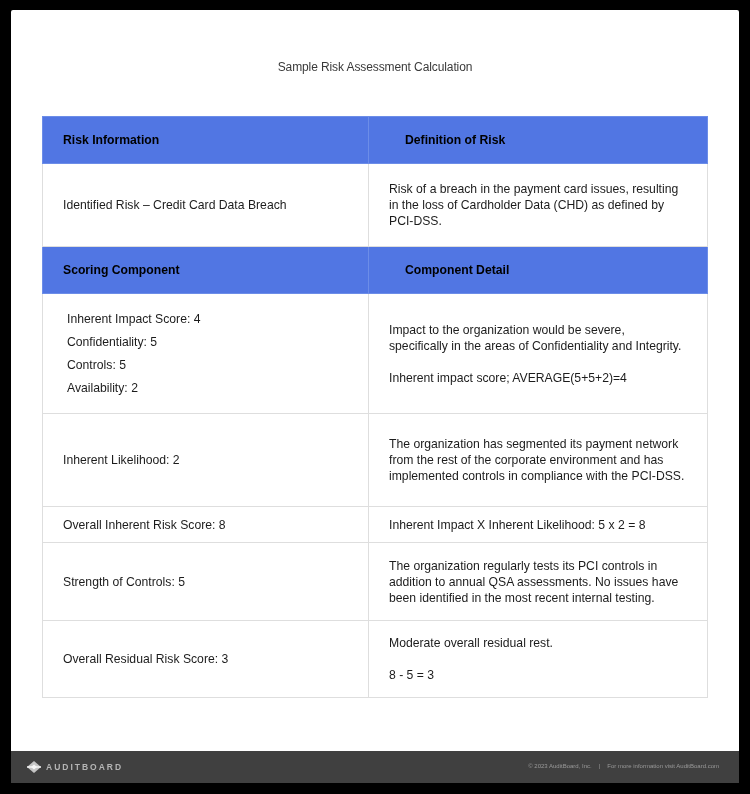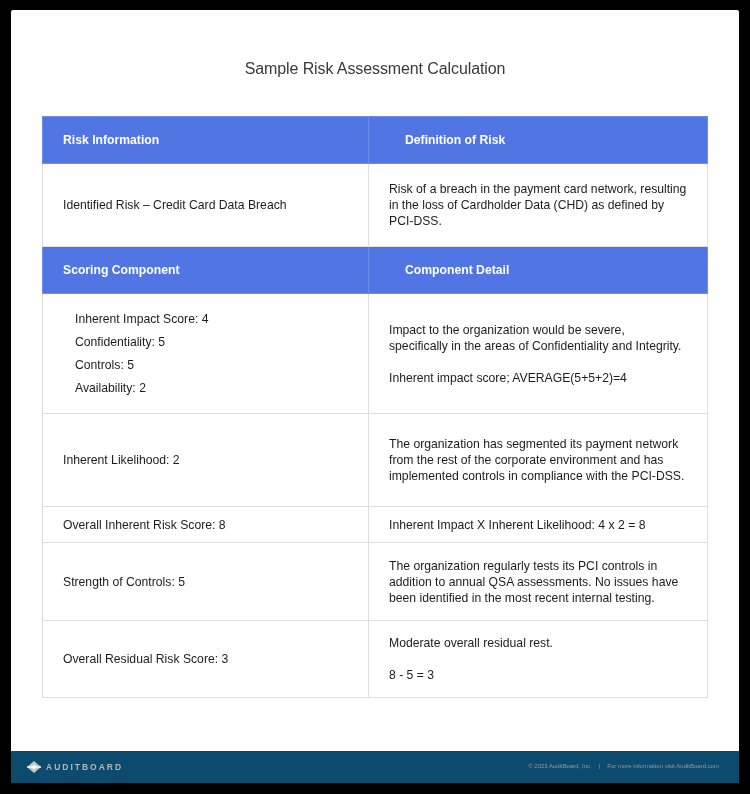--- a/index.html
+++ b/index.html
@@ -1,48 +1,48 @@
 <!DOCTYPE html>
 <html><head>
 <meta charset="utf-8">
 <style>
   html, body { margin:0; padding:0; }
   body { width:750px; height:794px; background:#000; position:relative; overflow:hidden;
          font-family:"Liberation Sans", sans-serif; }
   .card { position:absolute; left:11px; top:10px; width:728px; height:773px; background:#fff; border-radius:2px; }
-  .title { position:absolute; left:0; right:0; top:50px; text-align:center; font-size:16px; color:#3a3a3a; letter-spacing:-0.1px; }
+  .title { position:absolute; left:0; right:0; top:50px; text-align:center; font-size:12px; color:#3a3a3a; letter-spacing:-0.1px; }
   table.risk { position:absolute; left:31px; top:106px; width:666px; border-collapse:collapse; table-layout:fixed; font-size:12.2px; color:#1c1c1c; }
   table.risk td { border:1px solid #dedede; padding:0 20px; vertical-align:middle; line-height:16px; }
   table.risk td.c1 { width:285px; }
-  table.risk tr.hdr td { background:#5176e3; color:#ffffff; font-weight:bold; height:46px; border-color:#6c8de8; }
+  table.risk tr.hdr td { background:#5176e3; color:#000000; font-weight:bold; height:46px; border-color:#6c8de8; }
   table.risk tr.hdr td + td { border-left:1px solid #7a97ea;padding-left:36px; }
   .b { font-weight:normal; }
-  .stack div { margin:7px 12px; }
+  .stack div { margin:7px 4px; }
   .gap { height:16px; }
-  .footer { position:absolute; left:0; right:0; bottom:0; height:32px; background:#0c4a6e; }
+  .footer { position:absolute; left:0; right:0; bottom:0; height:32px; background:#404040; }
   .logo { position:absolute; left:16px; top:10px; display:flex; align-items:center; gap:5px; }
   .logo-text { font-size:8.5px; letter-spacing:2px; color:#b5b5b5; font-weight:bold; }
   .foot-right { position:absolute; right:20px; top:12px; font-size:6px; color:#999; }
   .foot-right .sep { margin:0 7px; }
 </style>
 </head>
 <body>
 
 <div class="card">
   <div class="title">Sample Risk Assessment Calculation</div>
 
   <table class="risk">
     <tbody>
         <tr class="hdr">
       <td class="c1">Risk Information</td>
       <td>Definition of Risk</td>
     </tr>
     <tr style="height:83px">
       <td class="c1 b">Identified Risk – Credit Card Data Breach</td>
-      <td>Risk of a breach in the payment card network, resulting in the loss of Cardholder Data (CHD) as defined by PCI-DSS.</td>
+      <td>Risk of a breach in the payment card issues, resulting in the loss of Cardholder Data (CHD) as defined by PCI-DSS.</td>
     </tr>
     <tr class="hdr">
       <td class="c1">Scoring Component</td>
       <td>Component Detail</td>
     </tr>
     <tr style="height:120px">
       <td class="c1 stack">
         <div><span class="b">Inherent Impact Score:</span><span> 4</span></div>
         <div><span class="b">Confidentiality:</span><span> 5</span></div>
         <div><span class="b">Controls:</span><span> 5</span></div>
@@ -53,21 +53,21 @@
         <div class="gap"></div>
         <div>Inherent impact score; AVERAGE(5+5+2)=4</div>
       </td>
     </tr>
     <tr style="height:93px">
       <td class="c1"><span class="b">Inherent Likelihood:</span><span> 2</span></td>
       <td>The organization has segmented its payment network from the rest of the corporate environment and has implemented controls in compliance with the PCI-DSS.</td>
     </tr>
     <tr style="height:36px">
       <td class="c1"><span class="b">Overall Inherent Risk Score:</span><span> 8</span></td>
-      <td>Inherent Impact X Inherent Likelihood: 4 x 2 = 8</td>
+      <td>Inherent Impact X Inherent Likelihood: 5 x 2 = 8</td>
     </tr>
     <tr style="height:78px">
       <td class="c1"><span class="b">Strength of Controls:</span><span> 5</span></td>
       <td>The organization regularly tests its PCI controls in addition to annual QSA assessments. No issues have been identified in the most recent internal testing.</td>
     </tr>
     <tr style="height:77px">
       <td class="c1"><span class="b">Overall Residual Risk Score:</span><span> 3</span></td>
       <td>
         <div><span class="b">Moderate</span><span> overall residual rest.</span></div>
         <div class="gap"></div>

